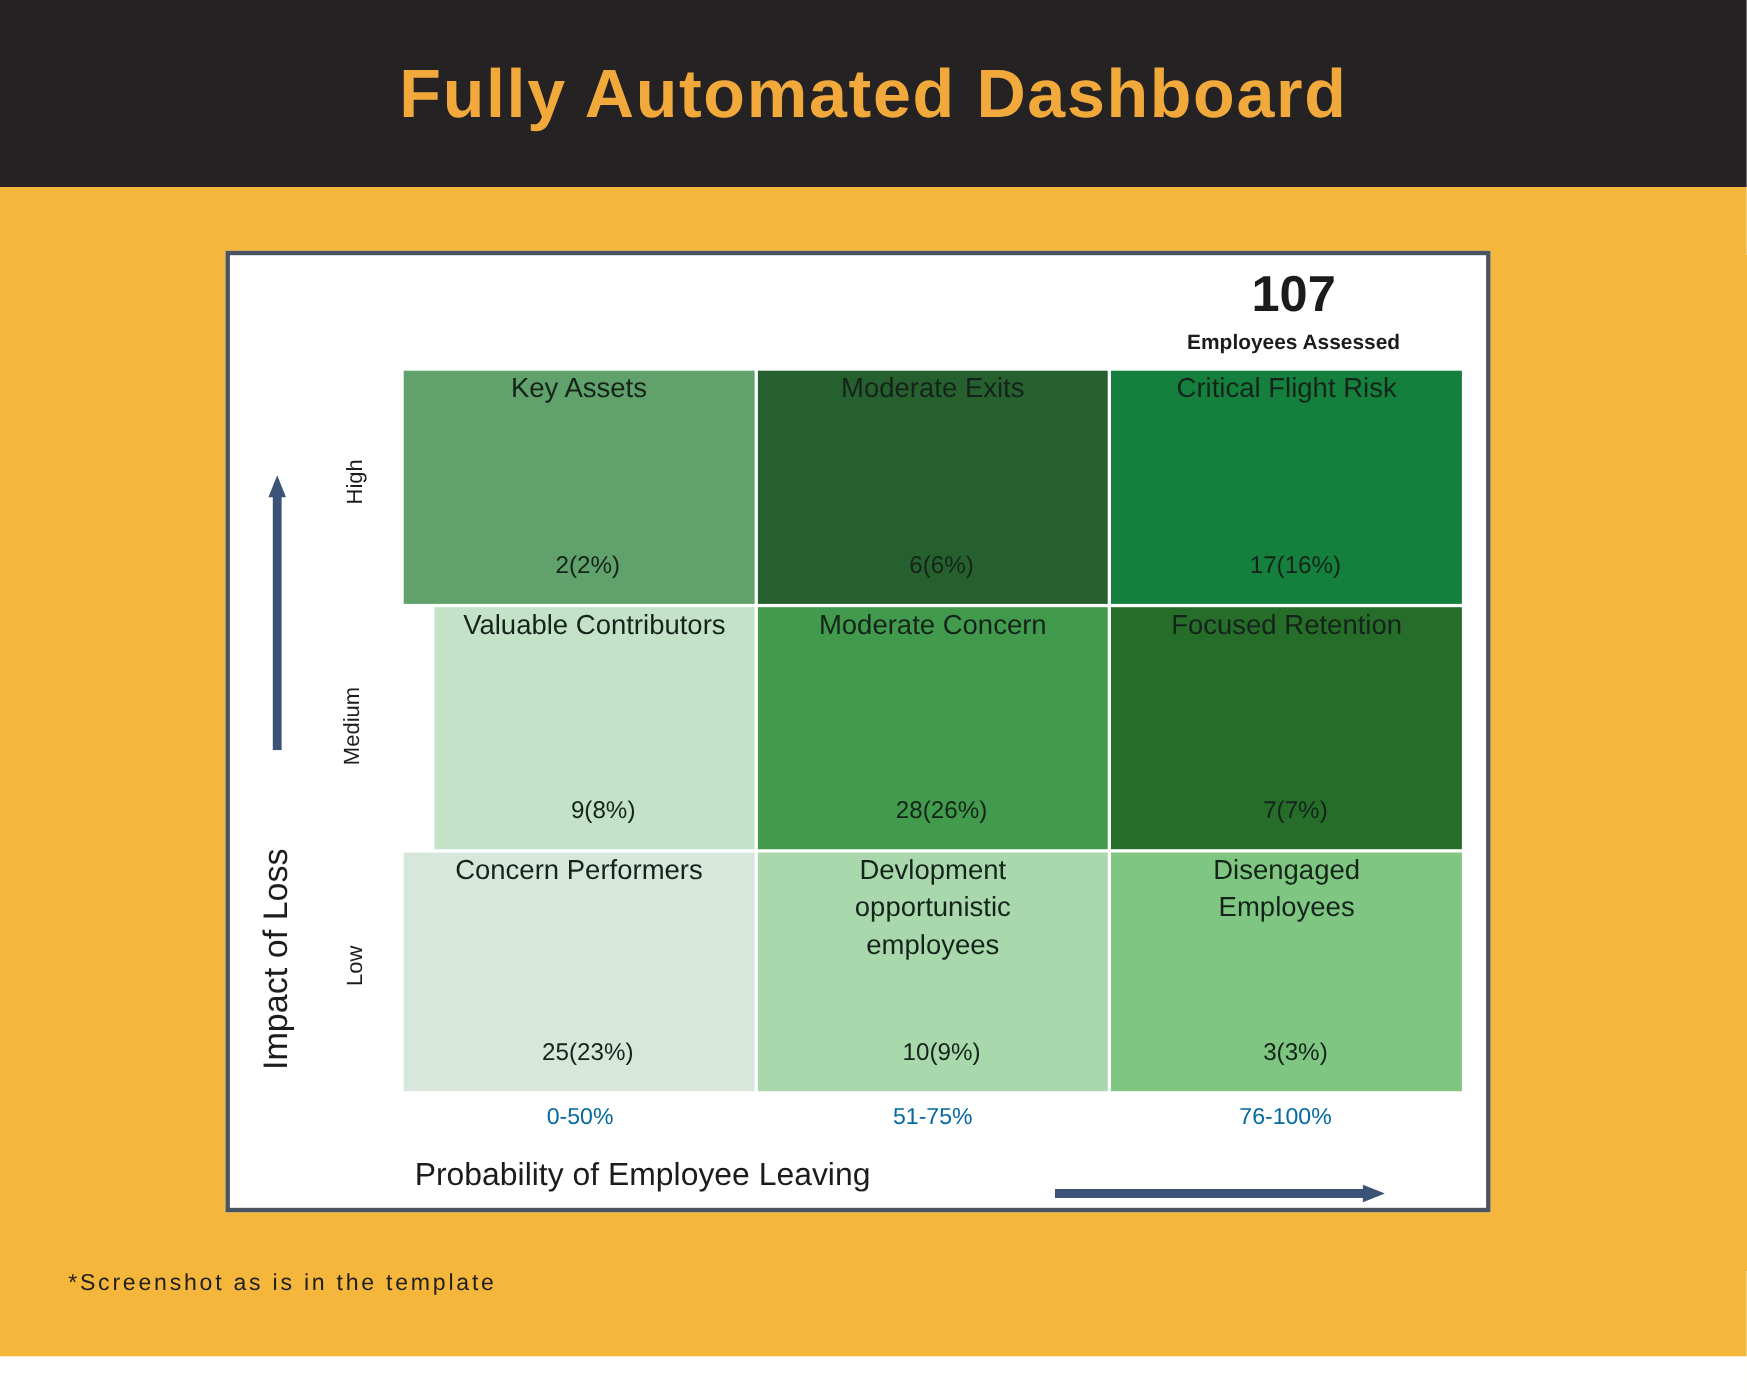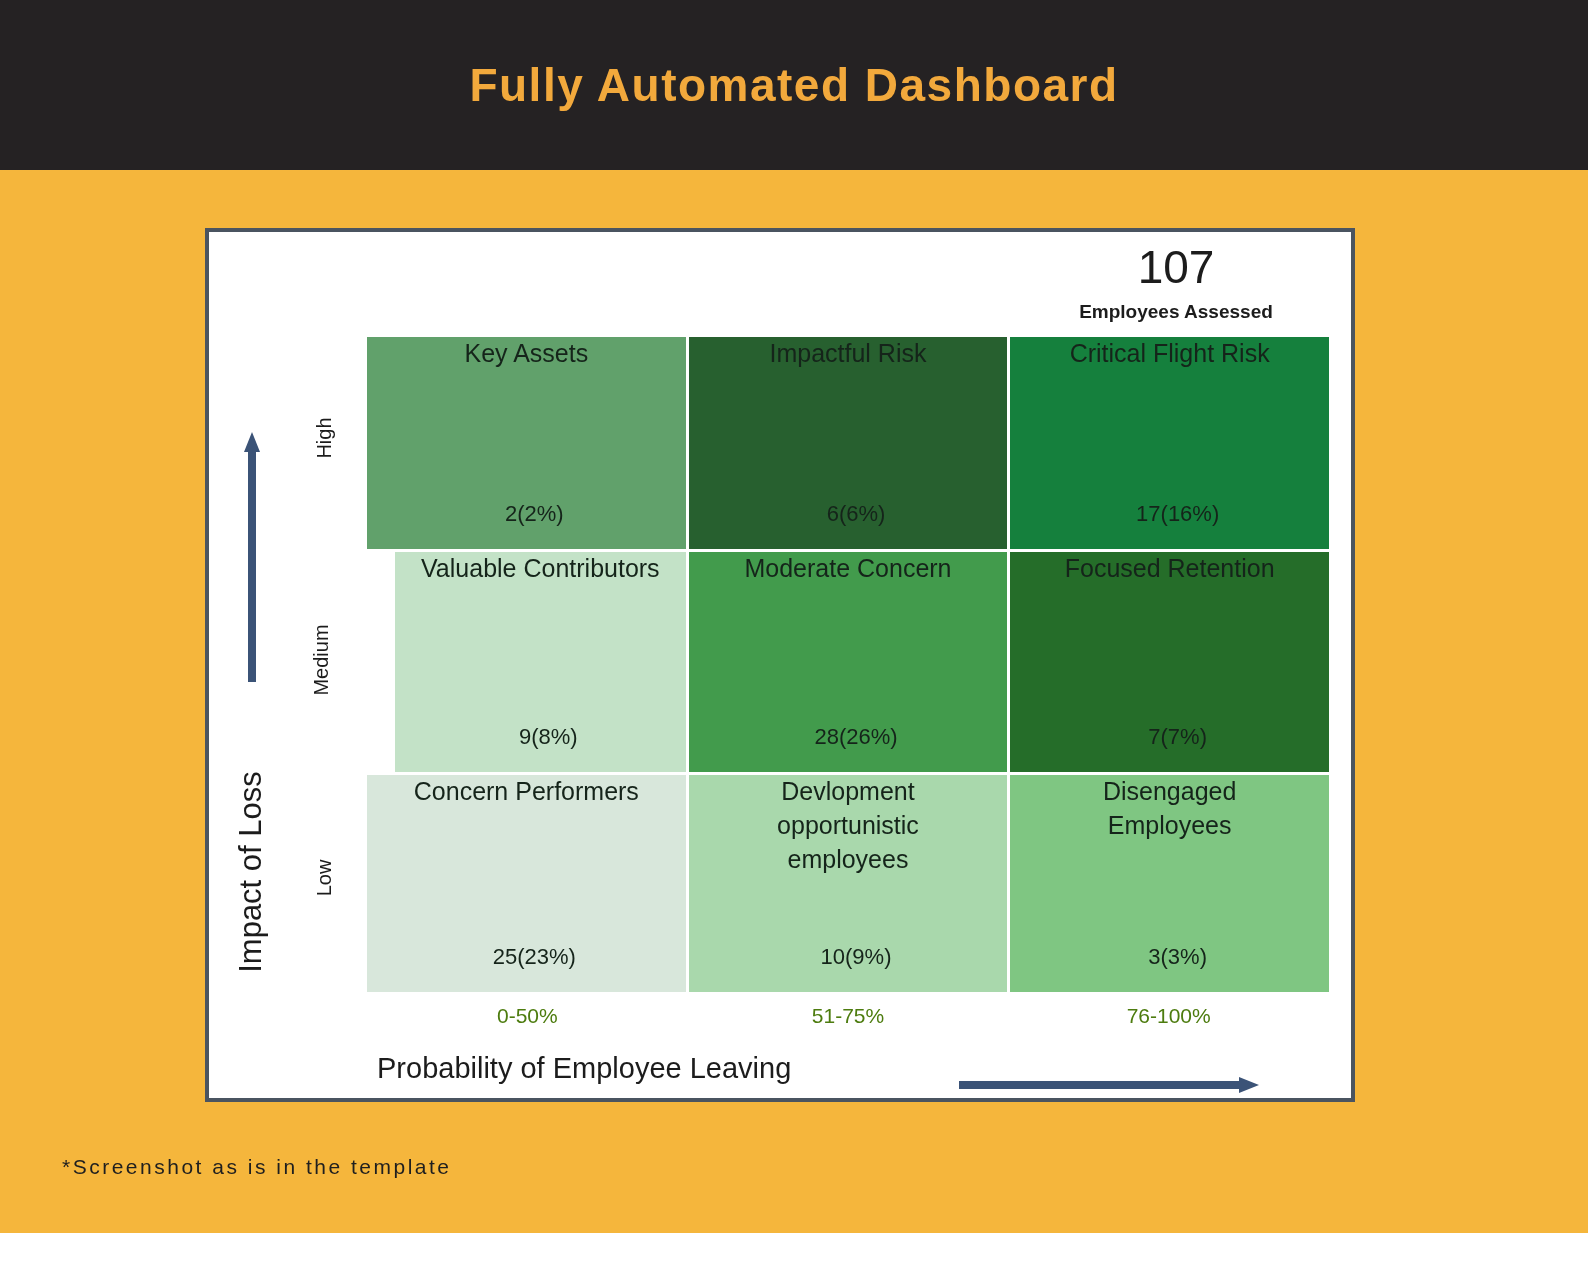--- a/index.html
+++ b/index.html
@@ -1,42 +1,42 @@
 <!DOCTYPE html>
 <html><head>
 <meta charset="utf-8">
 <style>
   html,body{margin:0;padding:0;}
   body{font-family:"Liberation Sans","DejaVu Sans",sans-serif;background:#ffffff;}
   .page{position:relative;width:1588px;height:1270px;overflow:hidden;background:#ffffff;}
 
   
   .header{position:absolute;left:0;top:0;width:1588px;height:170px;display:flex;align-items:center;justify-content:center;}
-  .header-title{font-size:46px;font-weight:800;letter-spacing:1.5px;}
+  .header-title{font-size:62px;font-weight:800;letter-spacing:1.5px;}
 
   
   .stage{position:absolute;left:0;top:170px;width:1588px;height:1063px;}
 
   
   .panel{position:absolute;left:205px;top:58px;width:1150px;height:874px;background:#ffffff;border:4px solid #4A5460;box-sizing:border-box;}
 
   
   .total{position:absolute;left:812px;top:10px;width:310px;text-align:center;color:#1c1c1c;}
-  .total-value{font-size:46px;font-weight:400;line-height:1.1;}
+  .total-value{font-size:46px;font-weight:700;line-height:1.1;}
   .total-label{font-size:19px;font-weight:600;margin-top:8px;}
 
   
   .matrix{position:absolute;left:158px;top:105px;width:962px;height:652px;display:grid;grid-template-columns:repeat(3,1fr);grid-template-rows:212px 220px 217px;gap:3px;}
   .cell{display:flex;flex-direction:column;color:#15241a;}
   .cell-name{flex:1;display:flex;align-items:flex-start;justify-content:center;text-align:center;font-size:25px;padding:0 10px;line-height:1.35;}
   .cell-name .wrap-narrow{max-width:210px;display:inline-block;}
   .cell-count{text-align:center;font-size:22px;padding-bottom:22px;padding-left:16px;}
 
   
-  .x-ticks{position:absolute;left:158px;top:772px;width:962px;display:grid;grid-template-columns:repeat(3,1fr);font-size:21px;color:#4d7c0f;}
+  .x-ticks{position:absolute;left:158px;top:772px;width:962px;display:grid;grid-template-columns:repeat(3,1fr);font-size:21px;color:#0369a1;}
   .x-tick{text-align:center;}
   .x-label{position:absolute;left:168px;top:820px;font-size:29px;color:#1c1c1c;}
   .x-arrow{position:absolute;left:750px;top:844px;}
 
   
   .y-arrow{position:absolute;left:34px;top:200px;}
   .impact-tier{position:absolute;font-size:20px;color:#1c1c1c;transform:translate(-50%,-50%) rotate(-90deg);white-space:nowrap;}
   .tier-high{left:115px;top:206px;}
   .tier-medium{left:112px;top:428px;}
   .tier-low{left:115px;top:646px;}
@@ -66,21 +66,21 @@
       <div class="matrix">
 
         <div class="cell" style="background: rgb(97, 161, 107);">
           <div class="cell-name">
               <span>Key Assets</span>
             </div>
           <div class="cell-count">2(2%)</div>
         </div>
         <div class="cell" style="background: rgb(39, 96, 47);">
           <div class="cell-name">
-              <span>Impactful Risk</span>
+              <span>Moderate Exits</span>
             </div>
           <div class="cell-count">6(6%)</div>
         </div>
         <div class="cell" style="background: #15803d;">
           <div class="cell-name">
               <span>Critical Flight Risk</span>
             </div>
           <div class="cell-count">17(16%)</div>
         </div>
 

